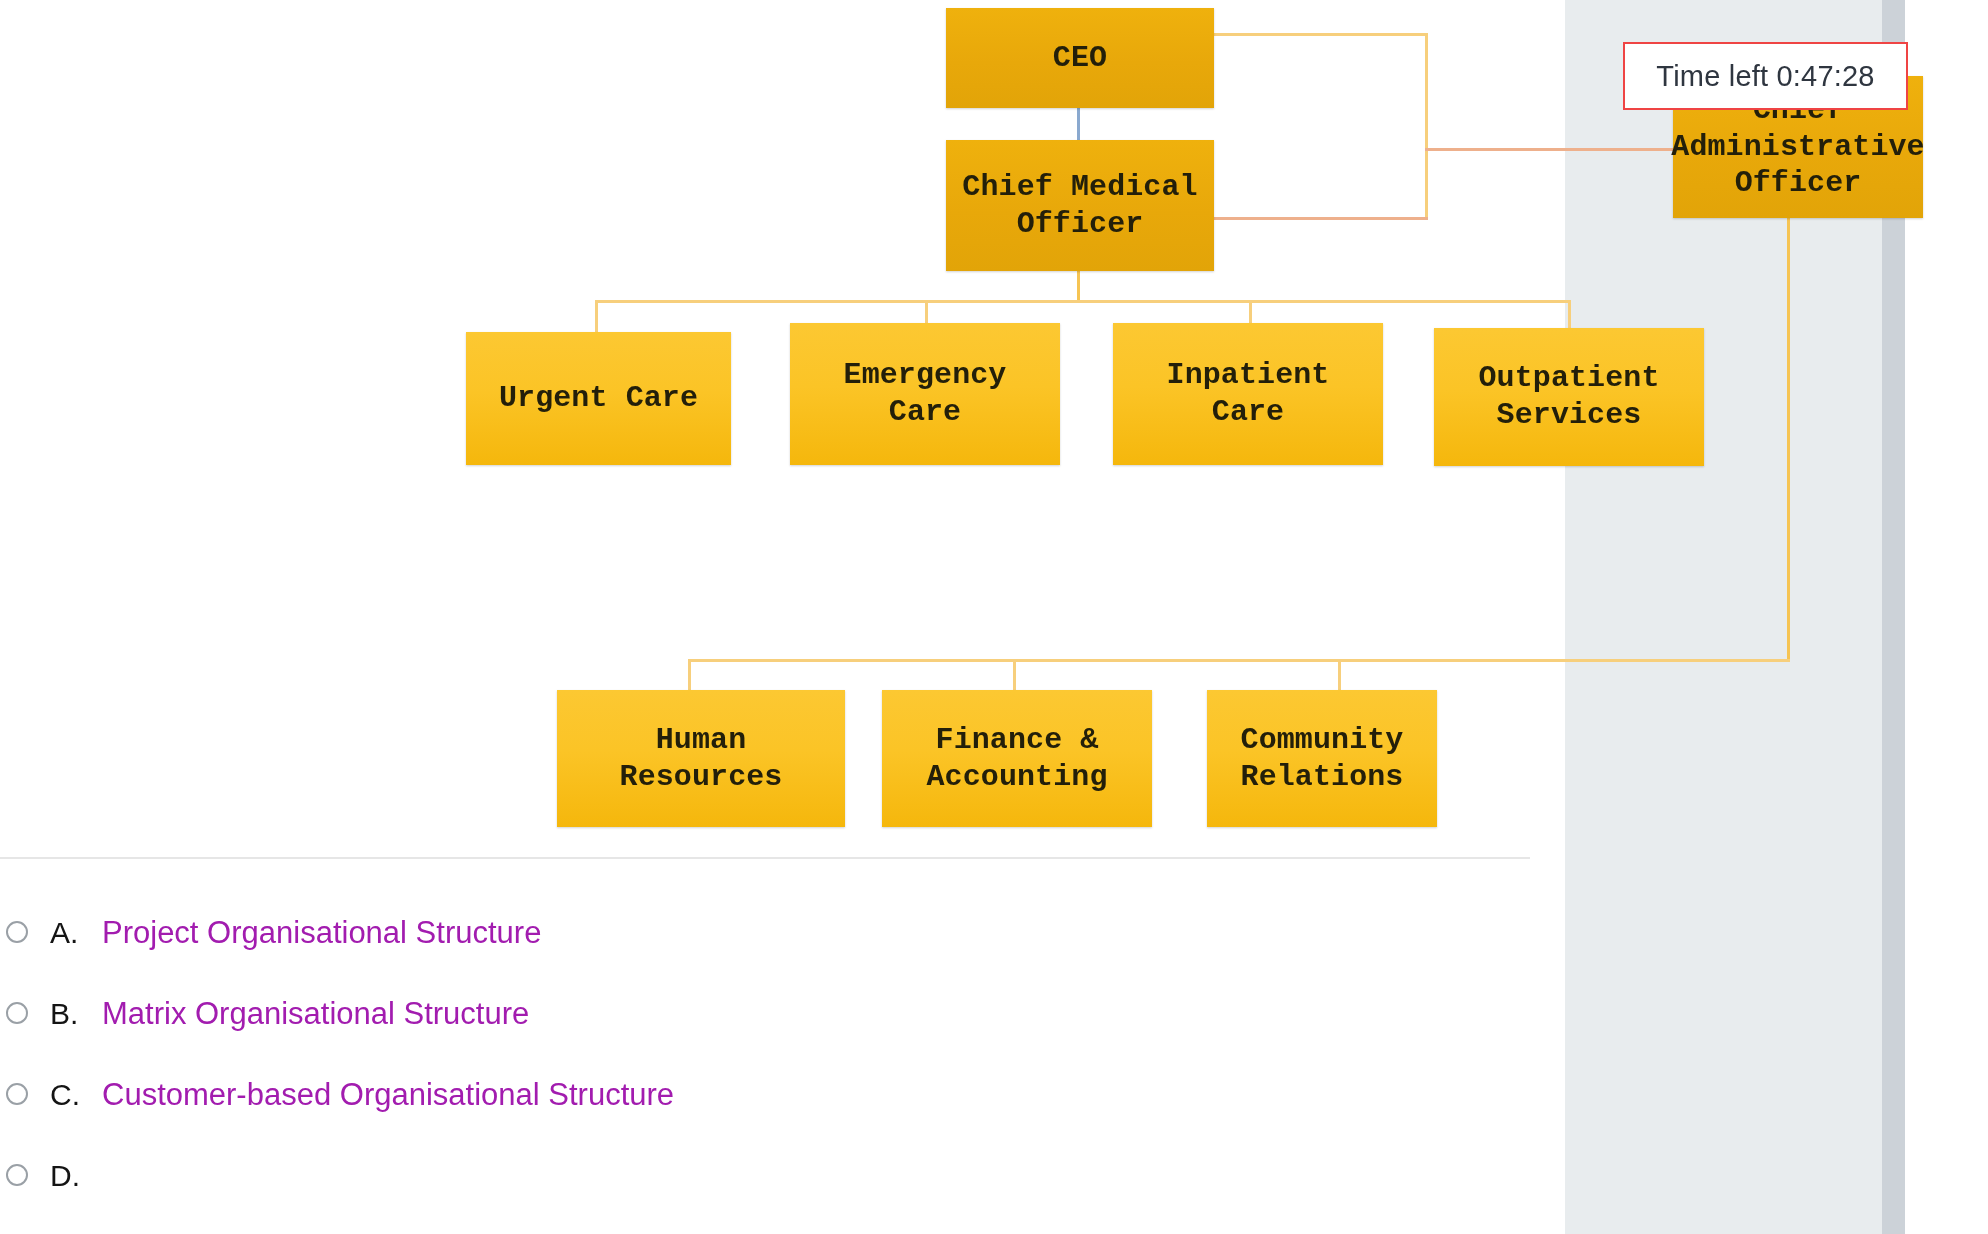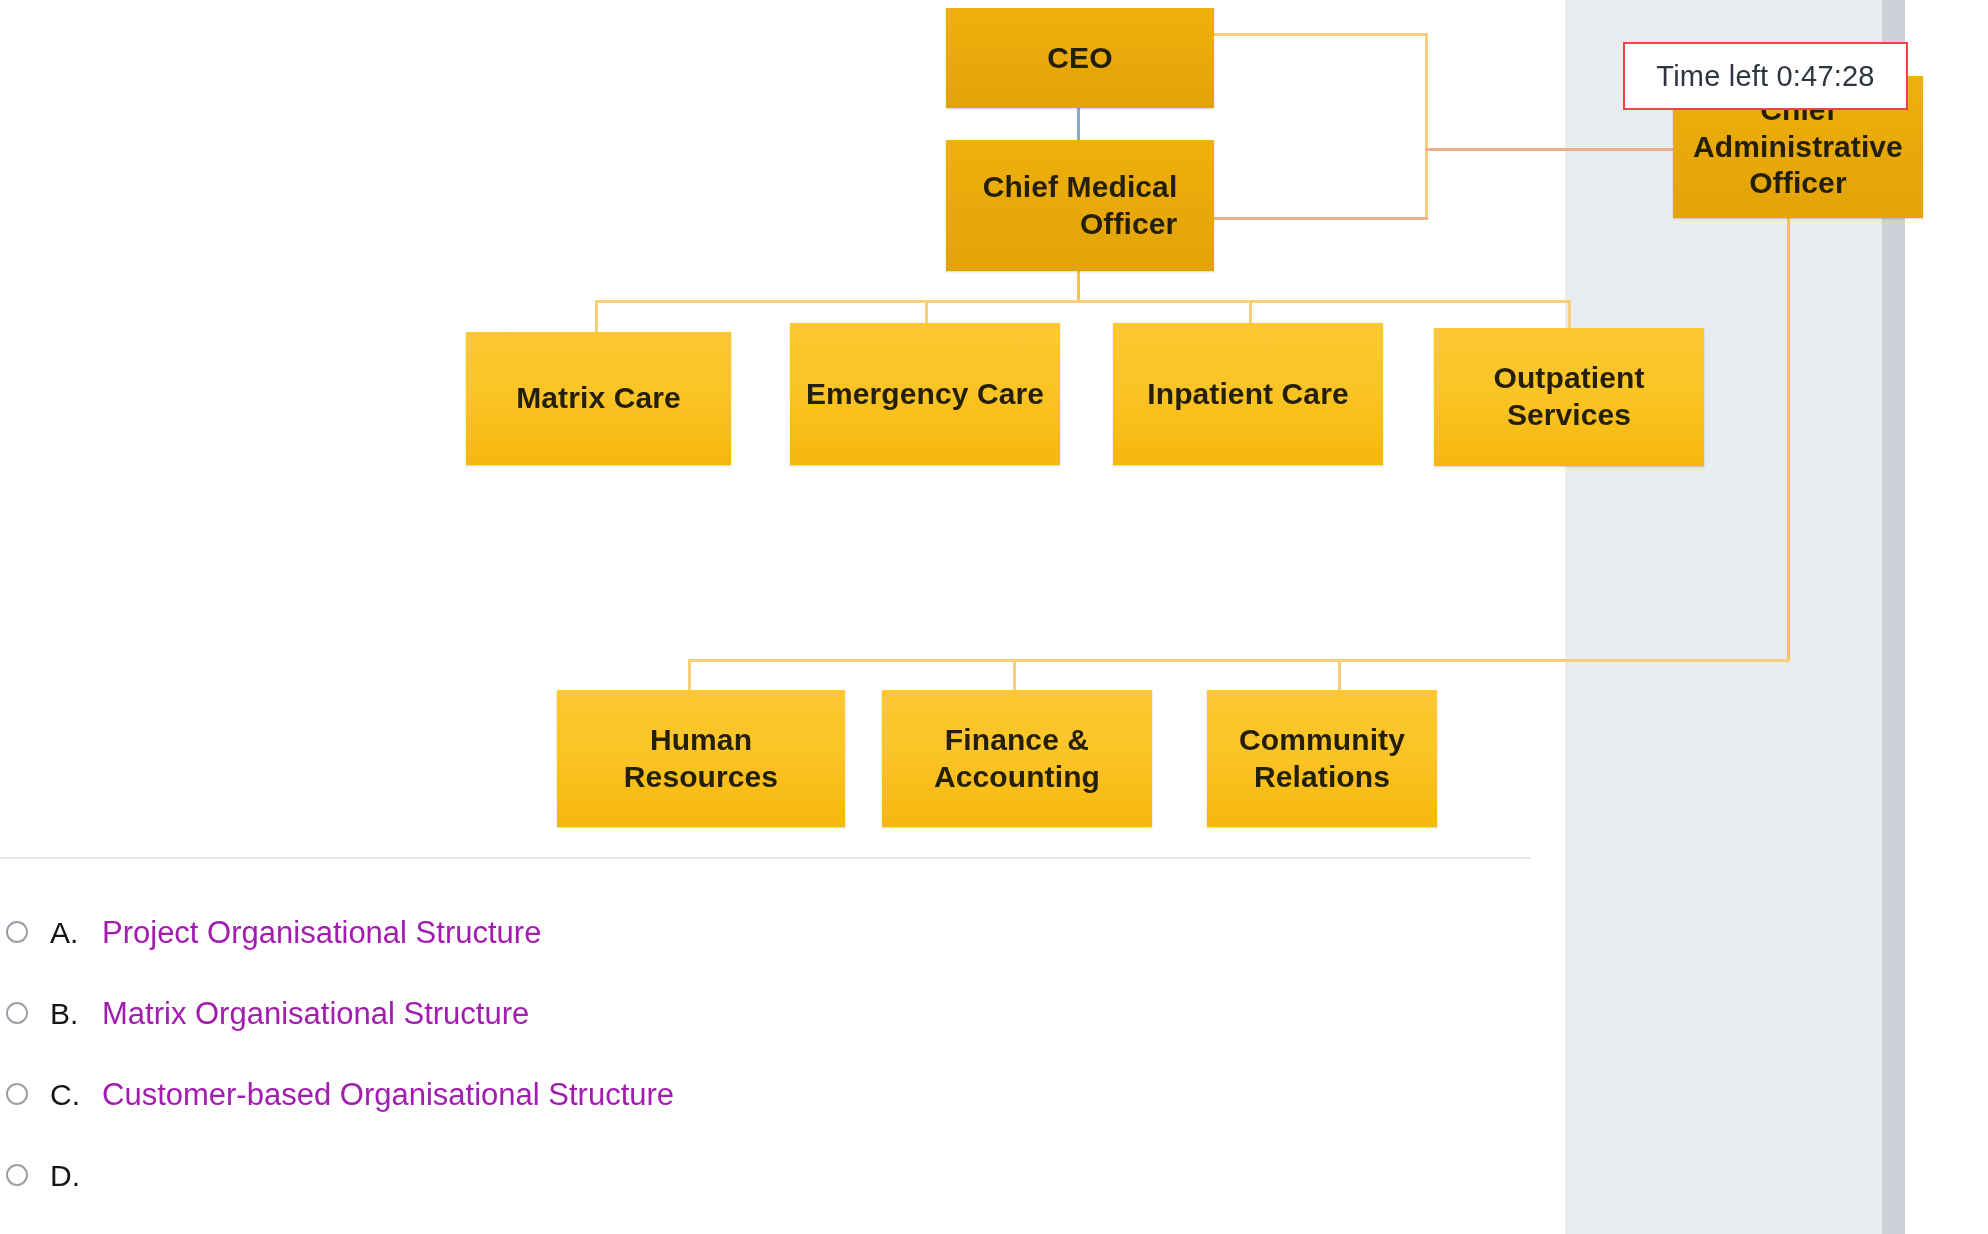--- a/index.html
+++ b/index.html
@@ -41,20 +41,21 @@
     background: #ffffff;
   }
 
   
   #org-chart {
     position: absolute;
     left: 0;
     top: 0;
     width: 1988px;
     height: 858px;
+    font-family: Liberation Mono, monospace;
   }
 
   .node {
     position: absolute;
     box-sizing: border-box;
     display: flex;
     align-items: center;
     justify-content: center;
     text-align: center;
     color: #231f0a;
@@ -179,30 +180,30 @@
   <div class="conn v" style="left:1787px; top:218px; width:3px; height:443px;"></div>
   <div class="conn h pale" style="left:688px; top:659px; width:1102px; height:3px;"></div>
   <div class="conn v pale" style="left:688px; top:659px; width:3px; height:33px;"></div>
   <div class="conn v pale" style="left:1013px; top:659px; width:3px; height:33px;"></div>
   <div class="conn v pale" style="left:1338px; top:659px; width:3px; height:33px;"></div>
 
   <div class="node exec" style="left:946px; top:8px; width:268px; height:100px;">
     <span>CEO</span>
   </div>
 
-  <div class="node exec" style="left:946px; top:140px; width:268px; height:131px;text-align:right;">
+  <div class="node exec" style="left:946px; top:140px; width:268px; height:131px;">
     <span>Chief Medical<br>Officer</span>
   </div>
 
   <div class="node exec" style="left:1673px; top:76px; width:250px; height:142px; z-index:20;">
     <span>Chief<br>Administrative<br>Officer</span>
   </div>
 
   <div class="node dept" style="left:466px; top:332px; width:265px; height:133px;">
-    <span>Matrix Care</span>
+    <span>Urgent Care</span>
   </div>
 
   <div class="node dept" style="left:790px; top:323px; width:270px; height:142px;">
     <span>Emergency Care</span>
   </div>
 
   <div class="node dept" style="left:1113px; top:323px; width:270px; height:142px;">
     <span>Inpatient Care</span>
   </div>
 

